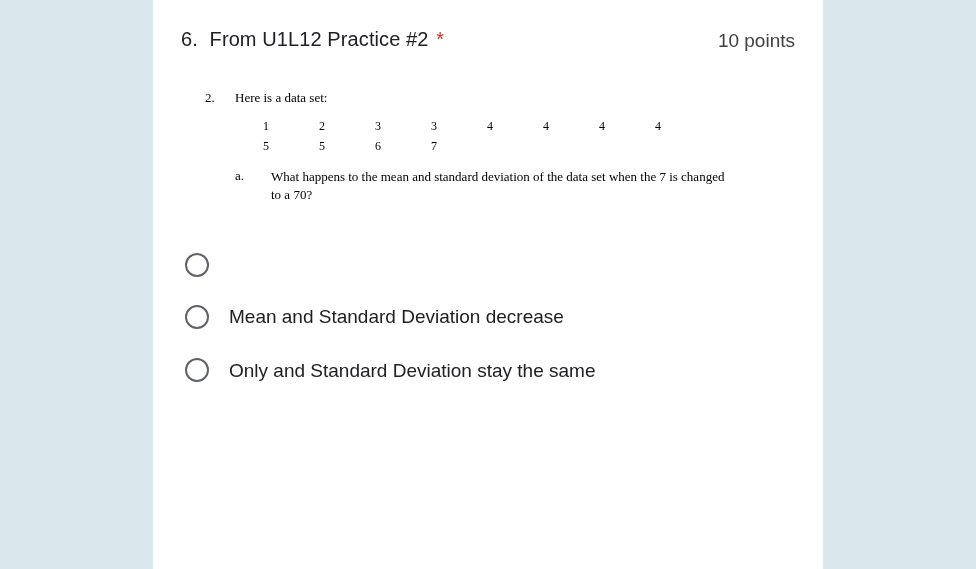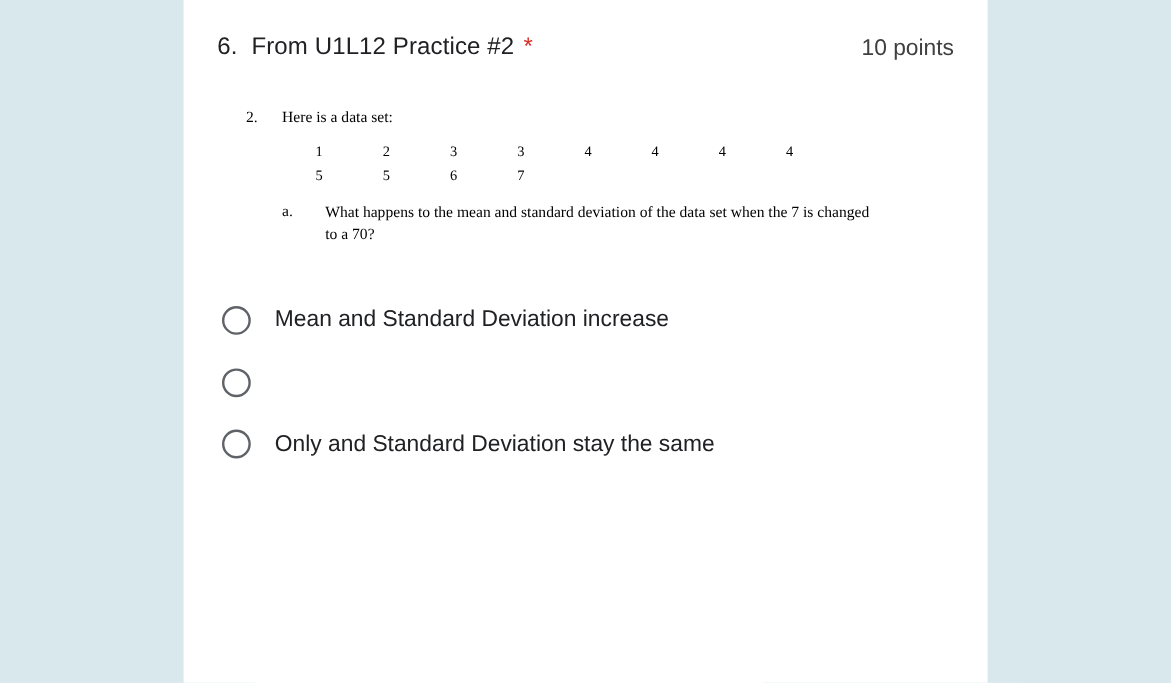--- a/index.html
+++ b/index.html
@@ -155,24 +155,24 @@
           <div class="sub-letter">a.</div>
           <div class="sub-text">What happens to the mean and standard deviation of the data set when the 7 is changed to a 70?</div>
         </div>
       </div>
     </div>
   </div>
 
   <div class="options">
     <label class="option">
       <span class="radio"></span>
-      <span class="opt-label">Mean and Standard Deviation increase</span>
     </label>
     <label class="option">
       <span class="radio"></span>
+      <span class="opt-label">Mean and Standard Deviation decrease</span>
     </label>
     <label class="option">
       <span class="radio"></span>
       <span class="opt-label">Only and Standard Deviation stay the same</span>
     </label>
   </div>
 
 </div>
 
 </body></html>

